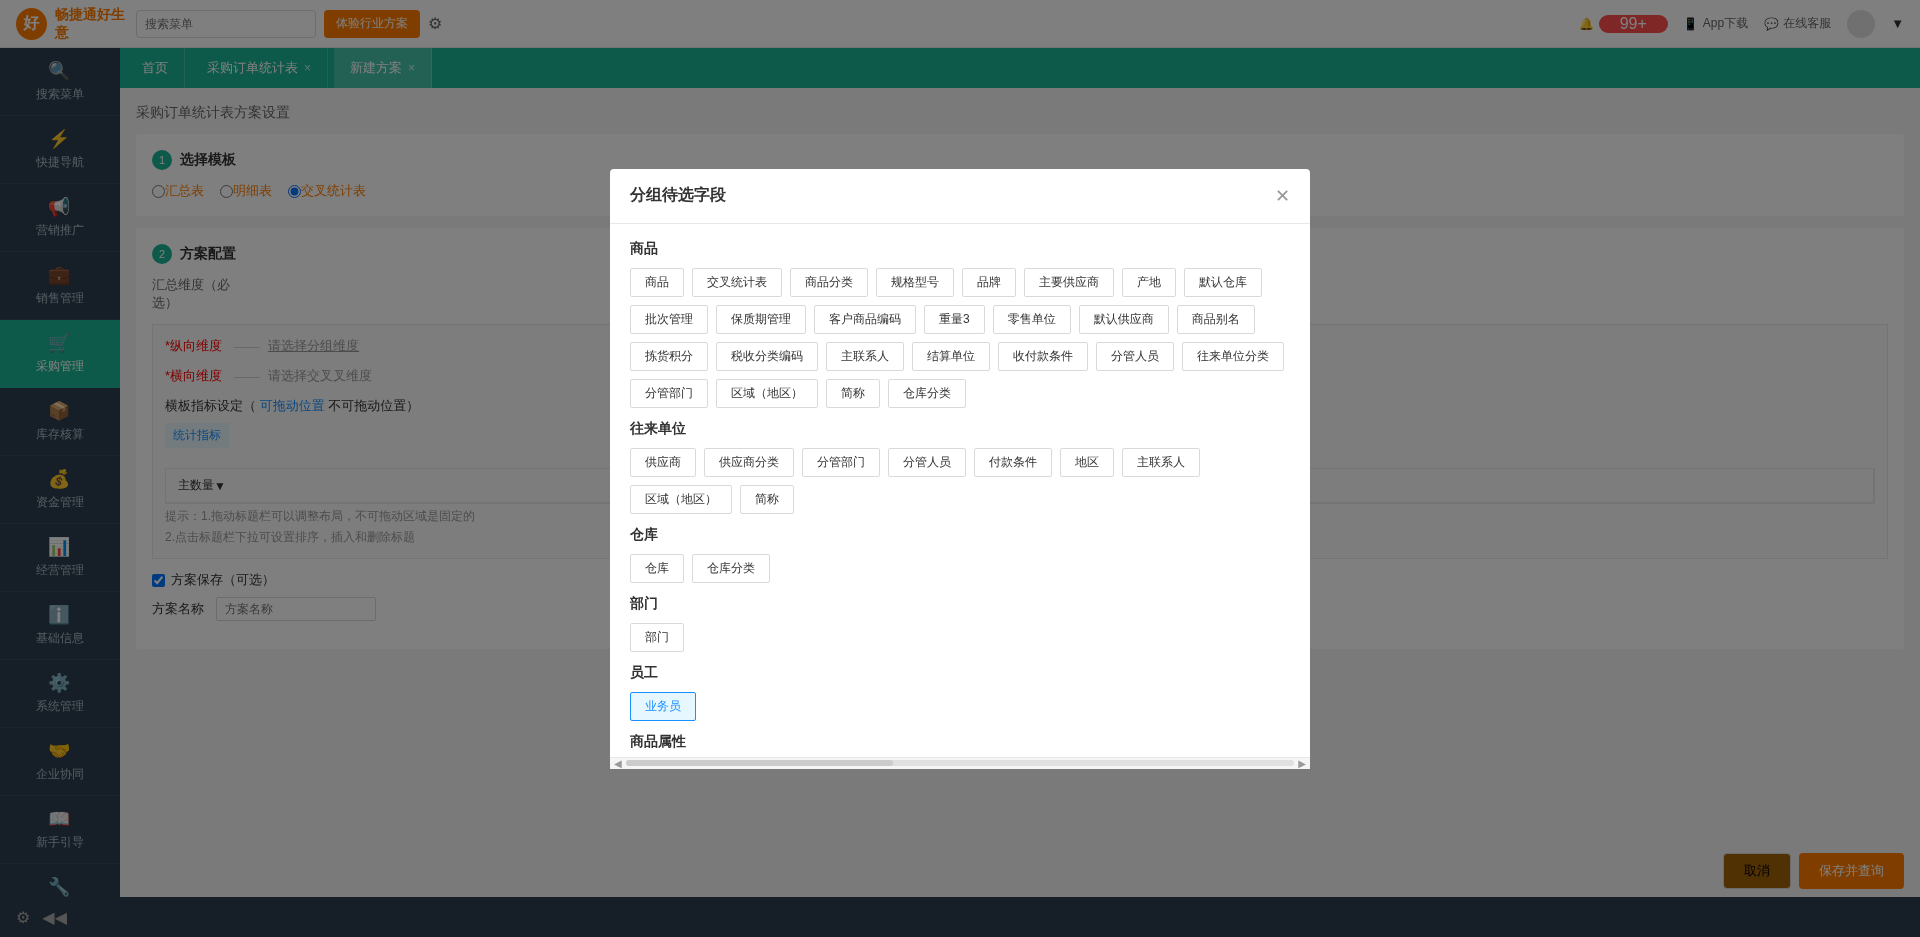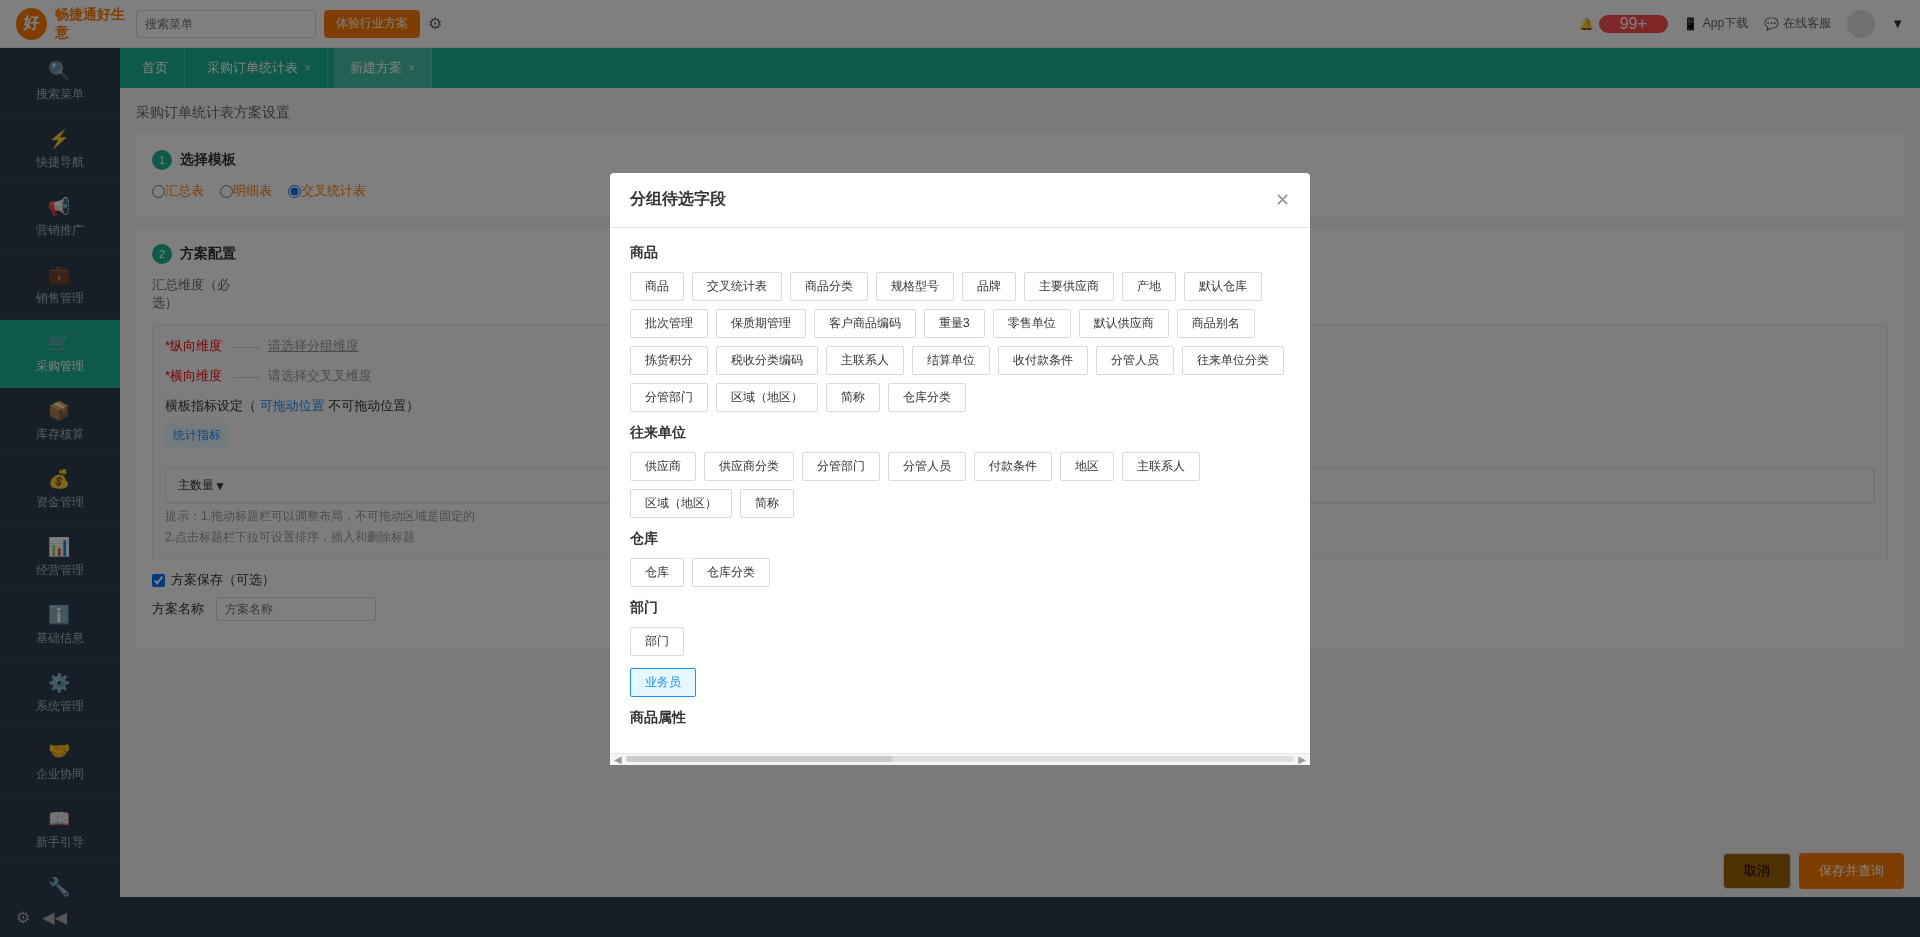--- a/index.html
+++ b/index.html
@@ -619,20 +619,21 @@
       <div class="fields-grid">
         <span class="field-tag">仓库</span>
         <span class="field-tag">仓库分类</span>
       </div>
 
       <div class="field-section-title">部门</div>
       <div class="fields-grid">
         <span class="field-tag">部门</span>
       </div>
 
+      <div class="field-section-title">员工</div>
       <div class="fields-grid">
         <span class="field-tag selected">业务员</span>
       </div>
 
       <div class="field-section-title">商品属性</div>
 
     </div>
 
     <div class="modal-scrollbar">
       <span style="font-size:10px;color:#999;margin-right:4px;">◀</span>

